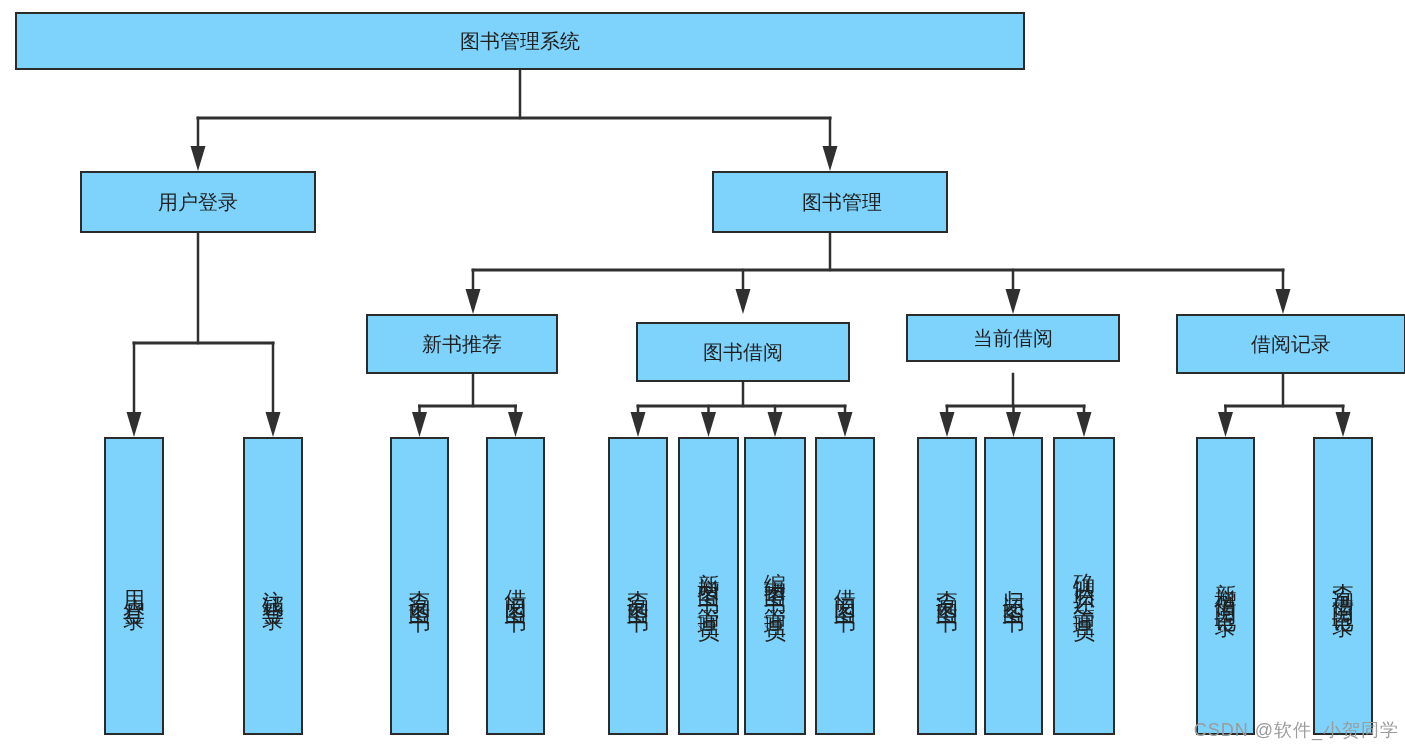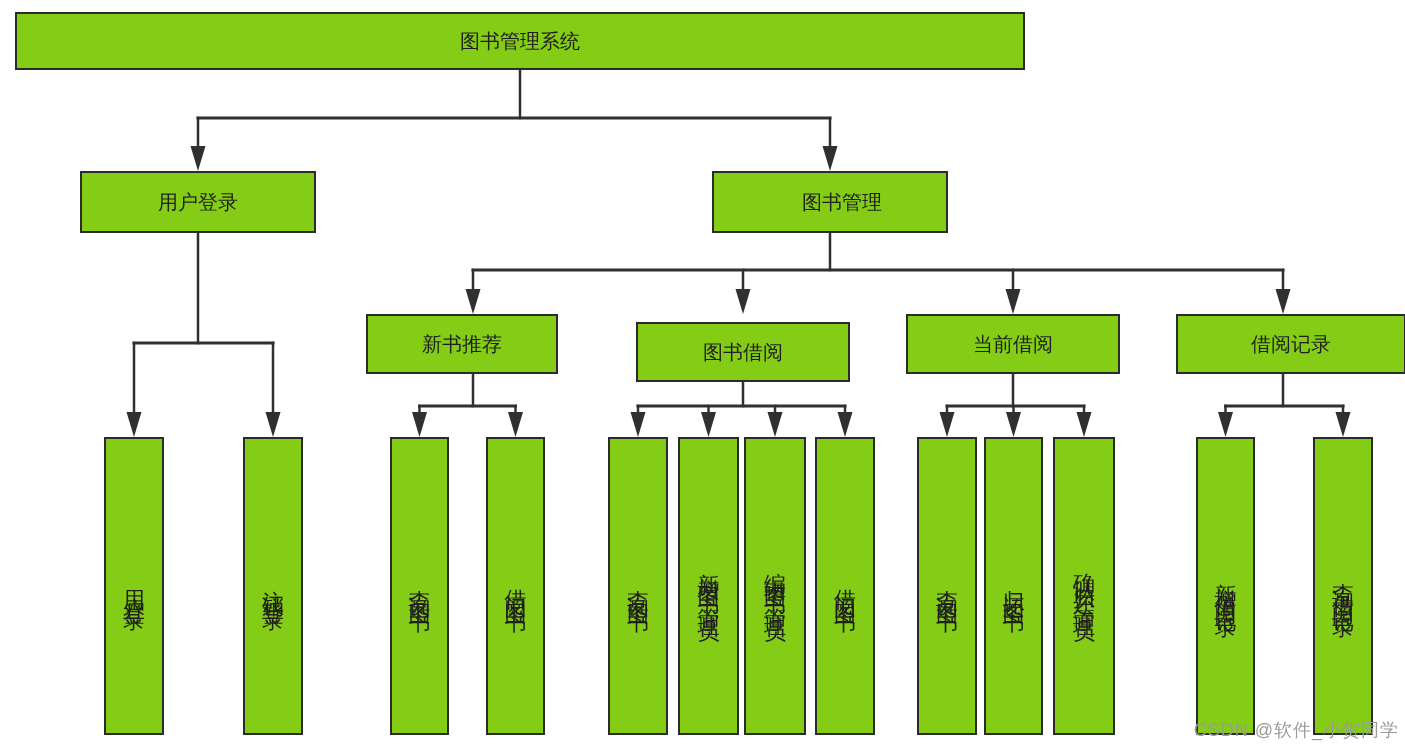--- a/index.html
+++ b/index.html
@@ -2,21 +2,21 @@
 <html><head>
 <meta charset="utf-8">
 <style>
   html,body{margin:0;padding:0;background:#ffffff;}
   #stage{
     position:relative;width:1405px;height:747px;background:#ffffff;overflow:hidden;
     font-family:"Liberation Sans","DejaVu Sans",sans-serif;color:#1f1f1f;
   }
   #edges{position:absolute;left:0;top:0;width:1405px;height:747px;}
   .node{
-    position:absolute;background:#84cc16;border:2px solid #2b2b2b;box-sizing:border-box;
+    position:absolute;background:#7dd3fc;border:2px solid #2b2b2b;box-sizing:border-box;
     display:flex;align-items:center;justify-content:center;z-index:2;
   }
   .node span{font-size:20px;white-space:nowrap;}
   .node.vert span{
     writing-mode:vertical-rl;text-orientation:mixed;
     font-size:22px;letter-spacing:7px;line-height:1;
   }
   #watermark{
     position:absolute;right:6px;bottom:5px;z-index:5;
     font-size:18px;color:#9b9b9b;letter-spacing:1px;
@@ -89,21 +89,21 @@
     </div>
     <div class="node" style="left: 712px; top: 171px; width: 236px; height: 62px; padding-left: 24px;">
       <span>图书管理</span>
     </div>
     <div class="node" style="left: 366px; top: 314px; width: 192px; height: 60px;">
       <span>新书推荐</span>
     </div>
     <div class="node" style="left: 636px; top: 322px; width: 214px; height: 60px;">
       <span>图书借阅</span>
     </div>
-    <div class="node" style="left: 906px; top: 314px; width: 214px; height: 60px; align-items: center;">
+    <div class="node" style="left: 906px; top: 314px; width: 214px; height: 48px; align-items: center;">
       <span>当前借阅</span>
     </div>
     <div class="node" style="left: 1176px; top: 314px; width: 230px; height: 60px;">
       <span>借阅记录</span>
     </div>
     <div class="node vert" style="left: 104px; top: 437px; width: 60px; height: 298px;">
       <span>用户登录</span>
     </div>
     <div class="node vert" style="left: 243px; top: 437px; width: 60px; height: 298px;">
       <span>注销登录</span>

